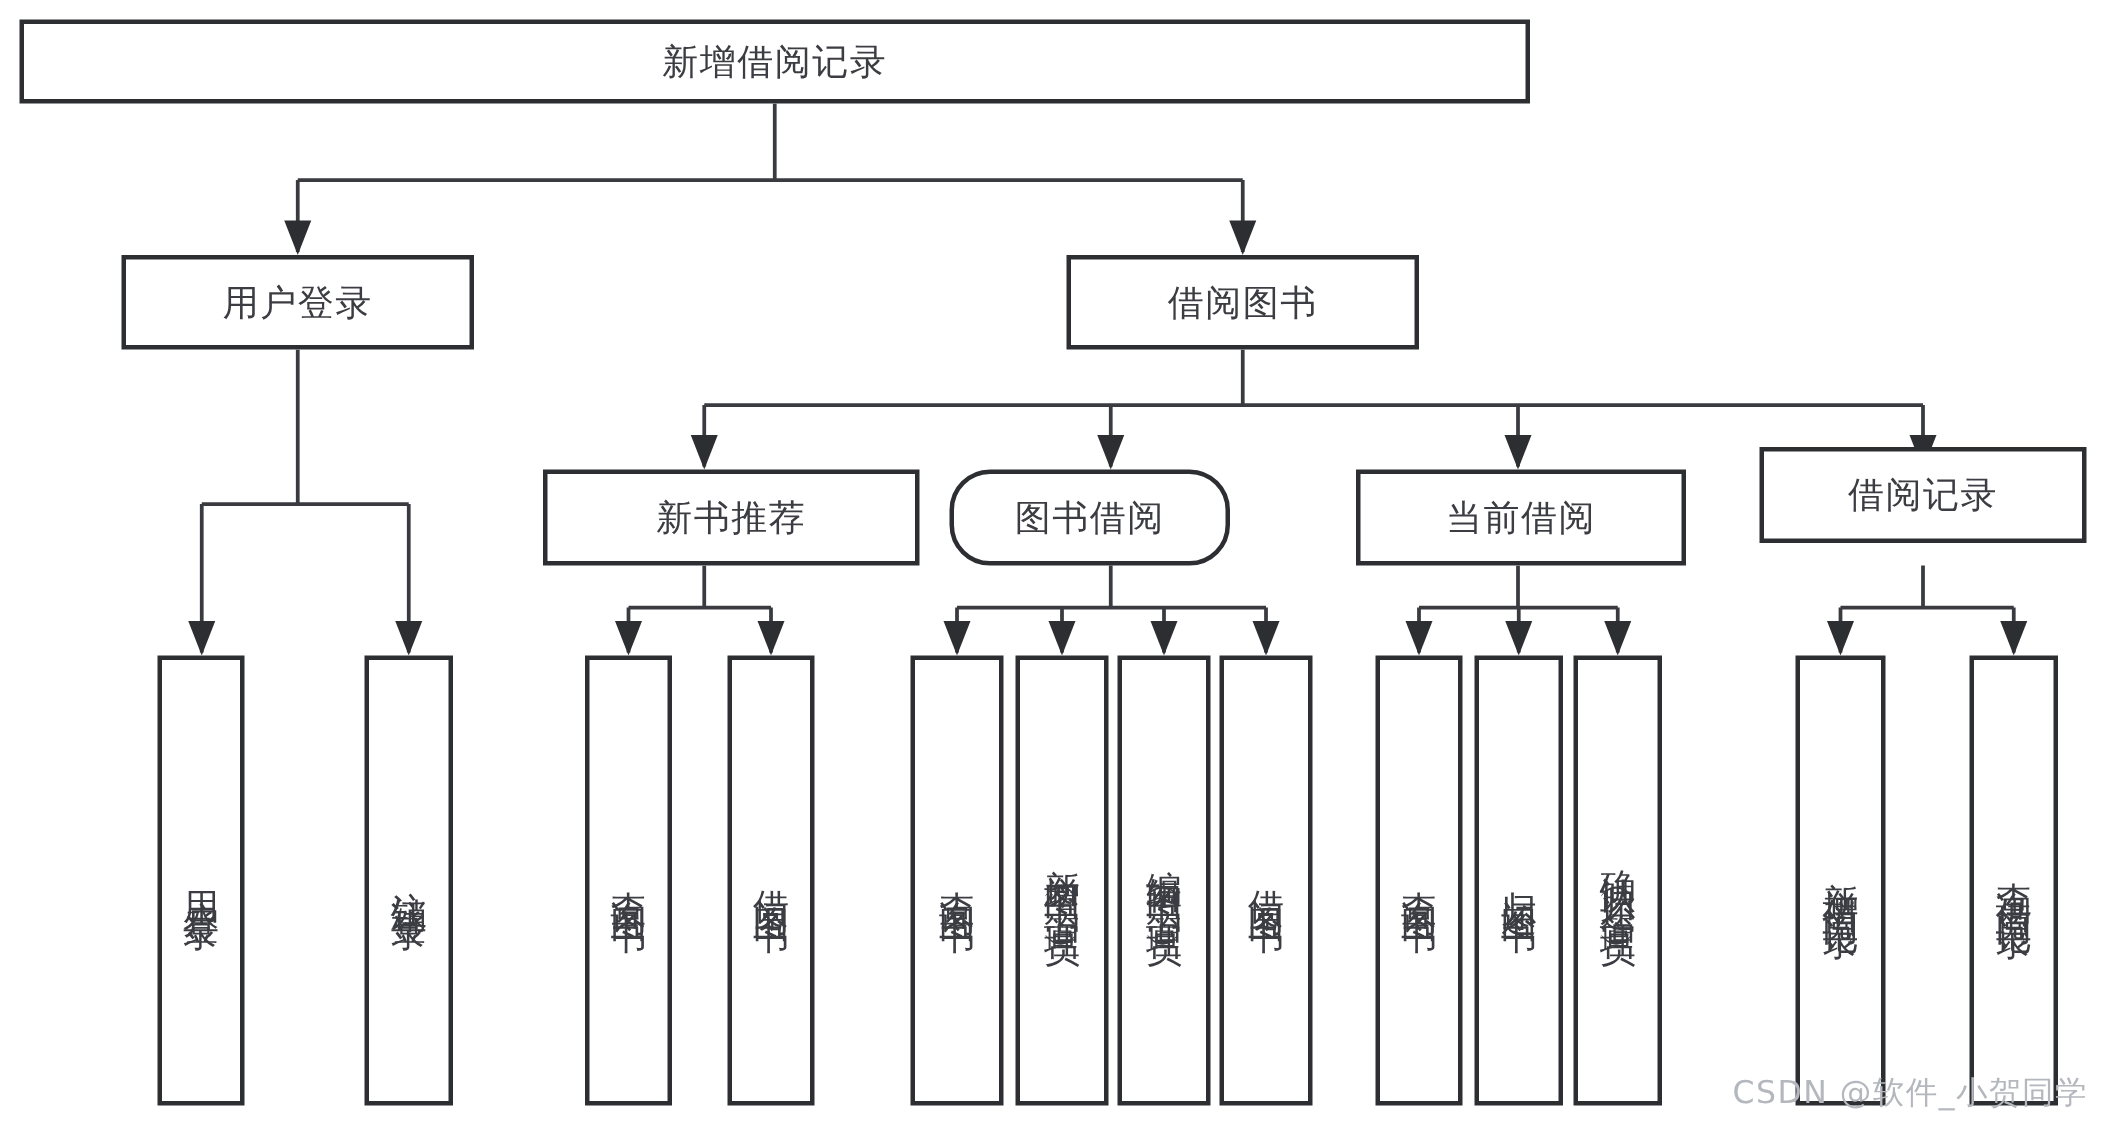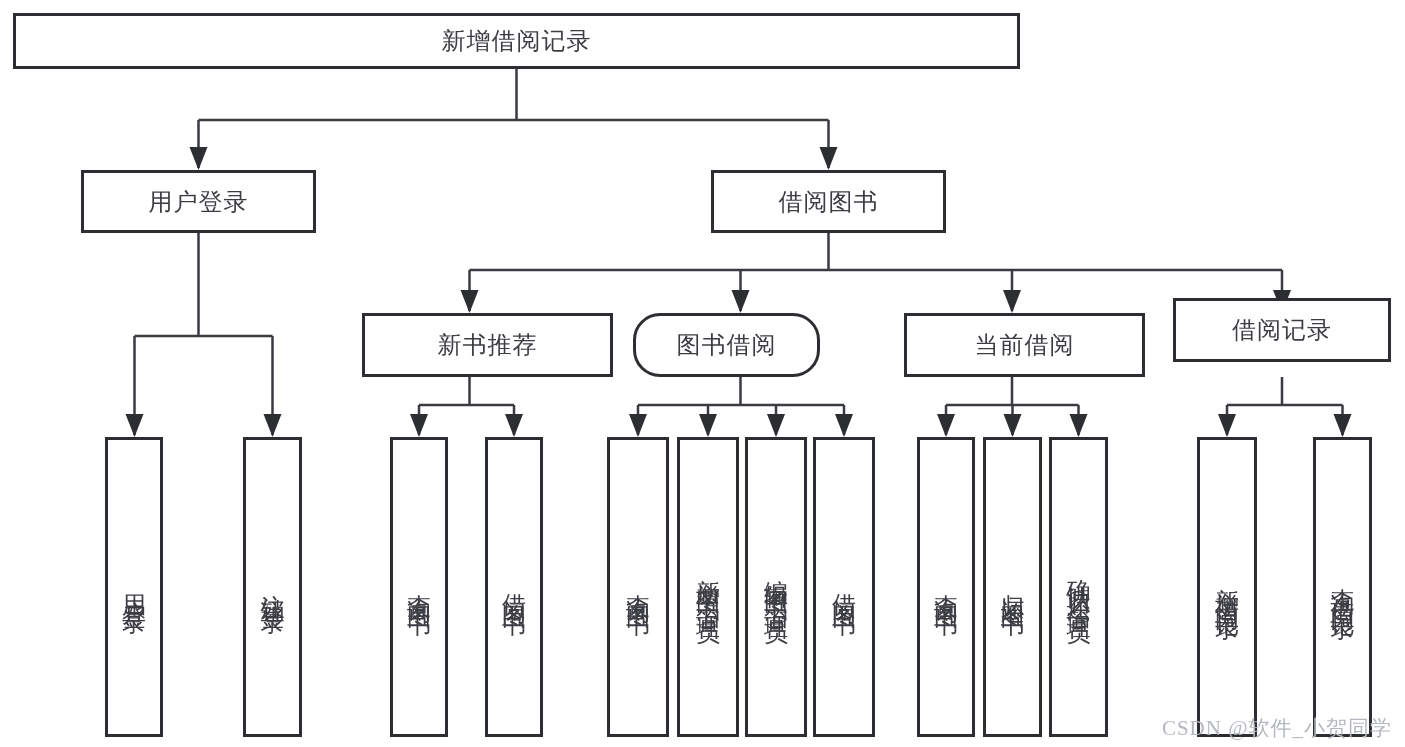--- a/index.html
+++ b/index.html
@@ -46,21 +46,20 @@
   }
   .watermark{
     position:absolute;
     top:714px;
     right:13px;
     z-index:3;
     font-size:21px;
     letter-spacing:1px;
     color:var(--watermark);
     white-space:nowrap;
-    font-family:Liberation Serif, serif;
   }
 </style>
 </head>
 <body>
 
 <div class="canvas">
 
   <svg class="connectors" width="1405" height="747" viewBox="0 0 1405 747">
     <g stroke="#3a3b40" stroke-width="2.5" fill="none">
       <path d="M516.5 69 V120 M198.5 120 H828.5 M198.5 120 V168 M828.5 120 V168"></path>
@@ -104,21 +103,21 @@
   <div class="node" style="left:711px;top:170px;width:235px;height:63px;">
     <span class="hlabel">借阅图书</span>
   </div>
 
   <div class="node" style="left:362px;top:313px;width:251px;height:64px;">
     <span class="hlabel">新书推荐</span>
   </div>
   <div class="node" style="left:633px;top:313px;width:187px;height:64px;border-radius:27px;">
     <span class="hlabel">图书借阅</span>
   </div>
-  <div class="node" style="left:904px;top:313px;width:241px;height:64px;justify-content:center;">
+  <div class="node" style="left:904px;top:313px;width:220px;height:64px;justify-content:center;">
     <span class="hlabel">当前借阅</span>
   </div>
   <div class="node" style="left:1173px;top:298px;width:218px;height:64px;">
     <span class="hlabel">借阅记录</span>
   </div>
 
   <div class="node" style="left:105px;top:437px;width:58px;height:300px;">
     <span class="vlabel">用户登录</span>
   </div>
   <div class="node" style="left:243px;top:437px;width:59px;height:300px;">

